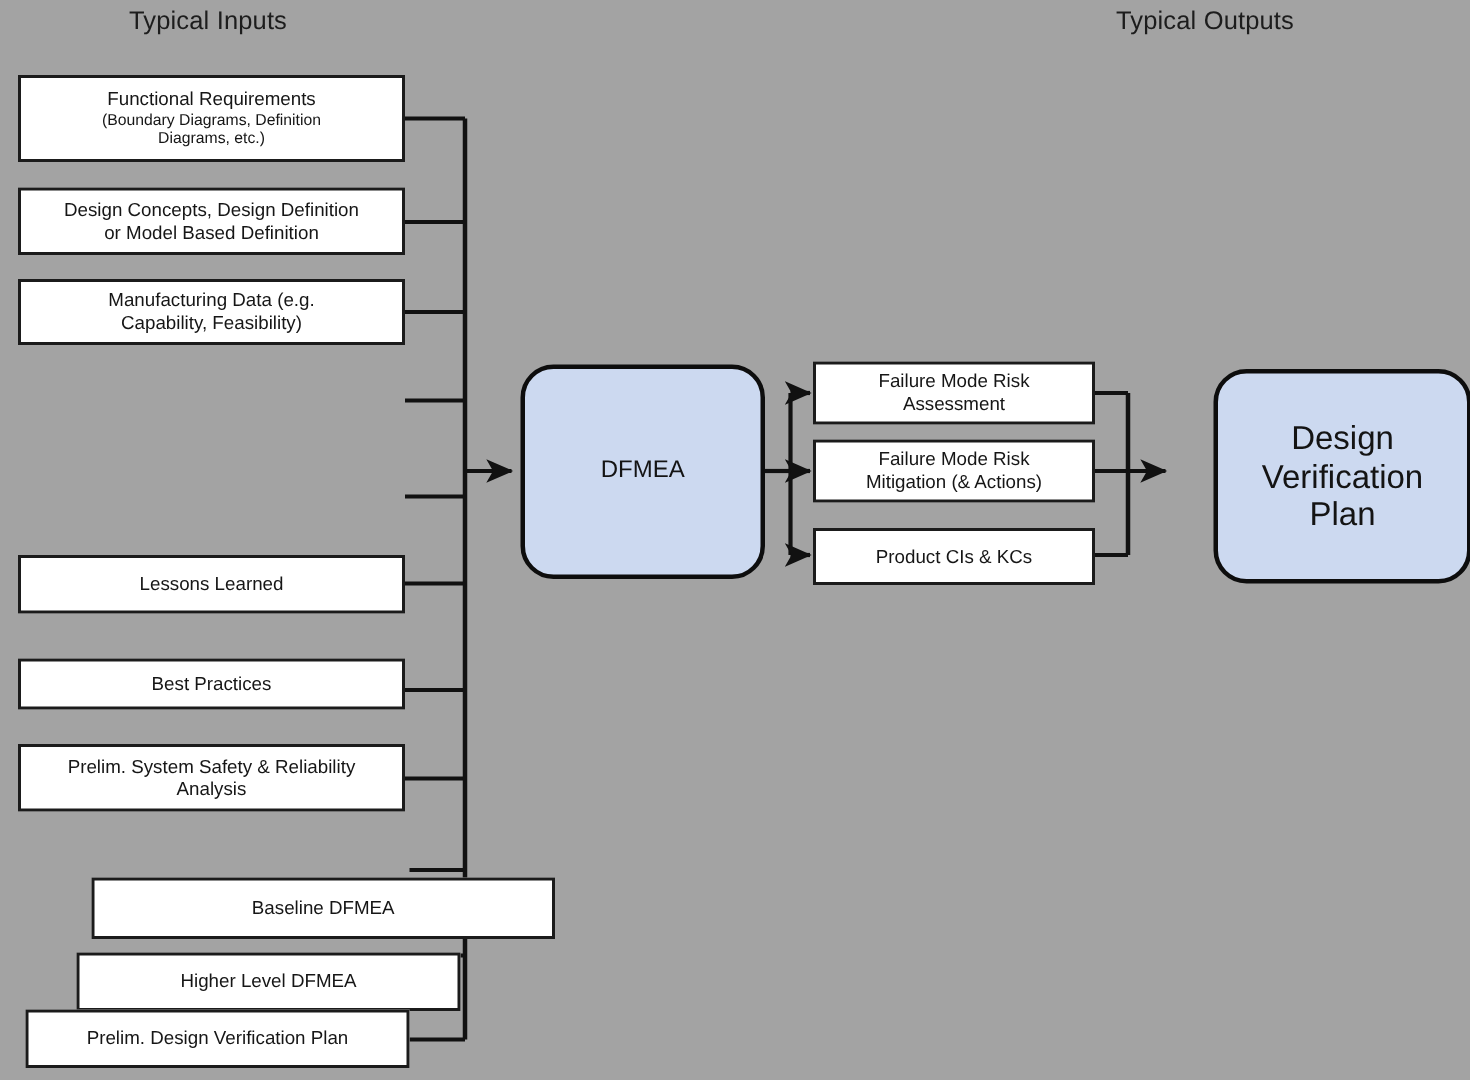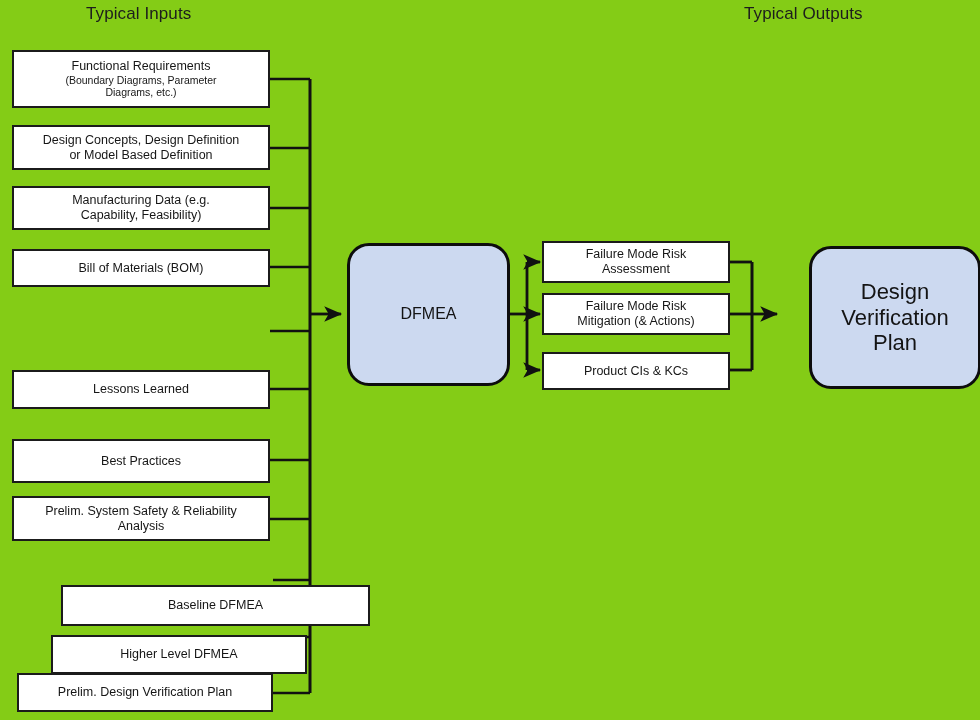--- a/index.html
+++ b/index.html
@@ -9,21 +9,21 @@
   }
   body {
     font-family: "Liberation Sans", sans-serif;
     color: #1a1a1a;
   }
   #canvas {
     position: relative;
     width: 980px;
     height: 720px;
     overflow: hidden;
-    background: #84cc16;
+    background: #a3a3a3;
   }
   
   .col-header {
     position: absolute;
     font-size: 17px;
     font-weight: 400;
     color: #1d1d1d;
     white-space: nowrap;
     letter-spacing: 0.1px;
   }
@@ -122,49 +122,46 @@
       <path d="M730,314 L752,314"></path>
       <path d="M730,370 L752,370"></path>
       <path d="M752,262 L752,370" stroke-width="3"></path>
     </g>
     <path d="M752,314 L777,314" stroke="#111111" stroke-width="2.8" fill="none" marker-end="url(#arrowhead)"></path>
   </svg>
 
   <div class="node input-node multi" id="in-0" style="left:12px; top:50px; width:258px; height:58px;">
     <span class="txt">
       <span>Functional Requirements</span>
-      <span class="sub">(Boundary Diagrams, Parameter</span>
+      <span class="sub">(Boundary Diagrams, Definition</span>
       <span class="sub">Diagrams, etc.)</span>
     </span>
   </div>
 
   <div class="node input-node" id="in-1" style="left:12px; top:125px; width:258px; height:45px;">
     <span class="txt">
       <span>Design Concepts, Design Definition</span><br>
       <span>or Model Based Definition</span>
     </span>
   </div>
 
   <div class="node input-node" id="in-2" style="left:12px; top:186px; width:258px; height:44px;">
     <span class="txt">
       <span>Manufacturing Data (e.g.</span><br>
       <span>Capability, Feasibility)</span>
     </span>
   </div>
 
-  <div class="node input-node" id="in-3" style="left:12px; top:249px; width:258px; height:38px;">
-    <span class="txt">Bill of Materials (BOM)</span>
-  </div>
 
 
   <div class="node input-node" id="in-5" style="left:12px; top:370px; width:258px; height:39px;">
     <span class="txt">Lessons Learned</span>
   </div>
 
-  <div class="node input-node" id="in-6" style="left:12px; top:439px; width:258px; height:44px;justify-content:flex-end;">
+  <div class="node input-node" id="in-6" style="left:12px; top:439px; width:258px; height:34px;justify-content:flex-end;">
     <span class="txt">Best Practices</span>
   </div>
 
   <div class="node input-node" id="in-7" style="left:12px; top:496px; width:258px; height:45px;">
     <span class="txt">
       <span>Prelim. System Safety &amp; Reliability</span><br>
       <span>Analysis</span>
     </span>
   </div>
 

